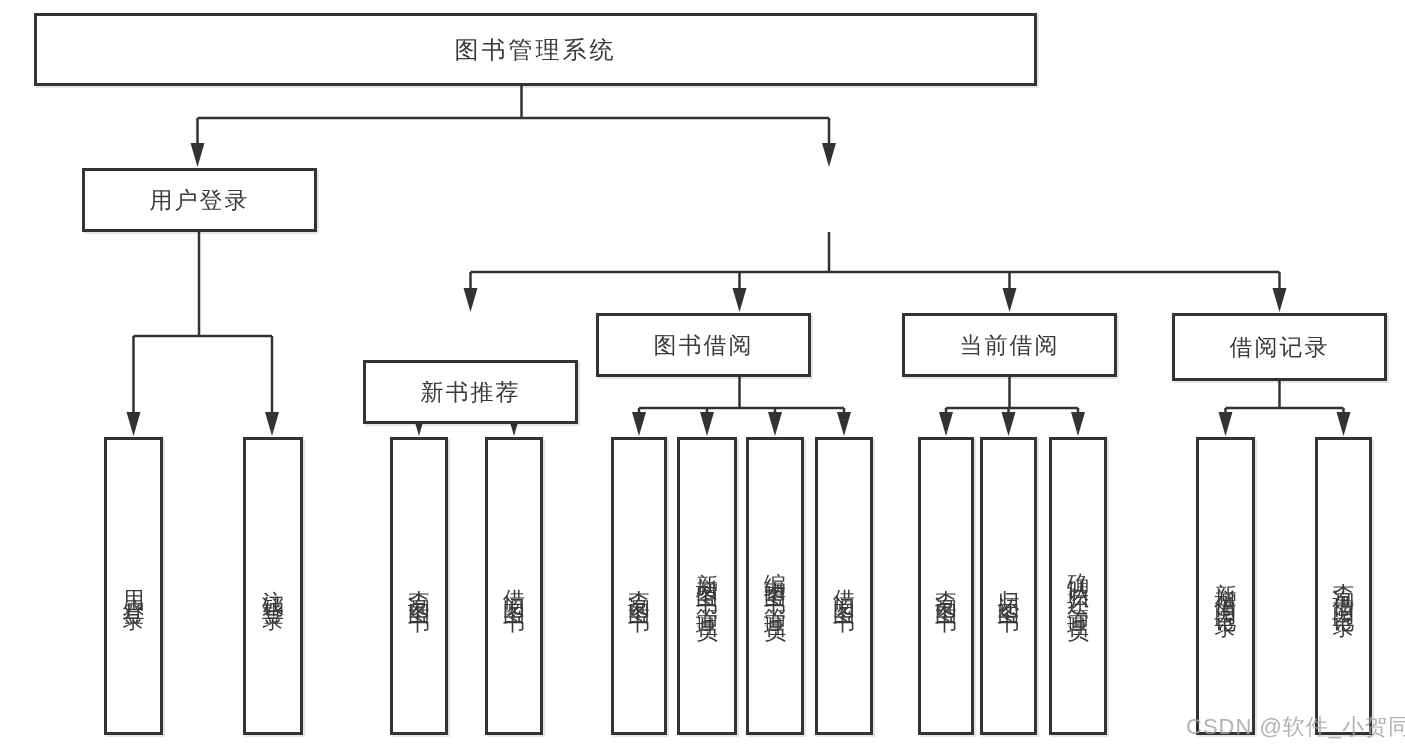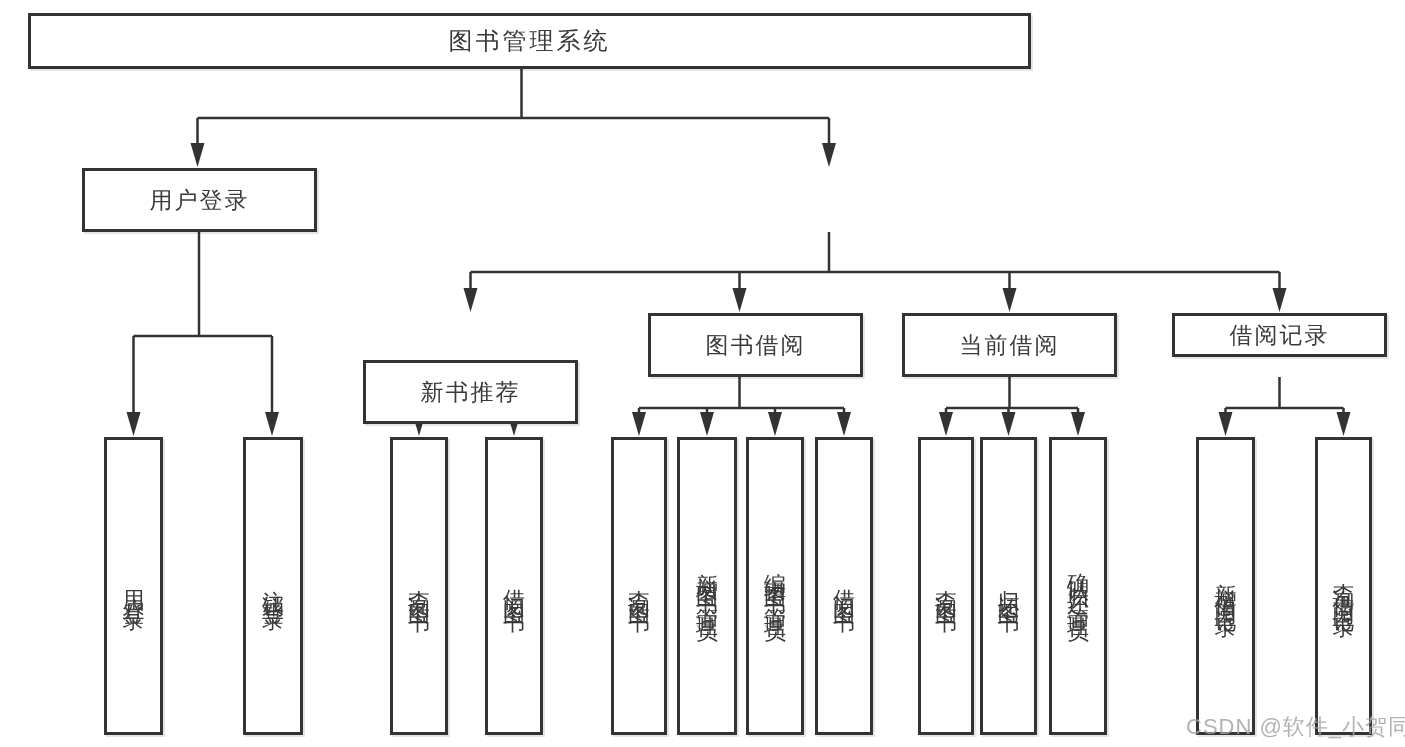--- a/index.html
+++ b/index.html
@@ -88,28 +88,28 @@
       <path d="M768 412 L782 412 L775 436 Z"></path>
       <path d="M837 412 L851 412 L844 436 Z"></path>
       <path d="M939 412 L953 412 L946 436 Z"></path>
       <path d="M1001.5 412 L1015.5 412 L1008.5 436 Z"></path>
       <path d="M1071 412 L1085 412 L1078 436 Z"></path>
       <path d="M1218.5 412 L1232.5 412 L1225.5 436 Z"></path>
       <path d="M1336.5 412 L1350.5 412 L1343.5 436 Z"></path>
     </g>
   </svg>
 
-  <div class="box root-box" style="left:28px; top:13px; width:1003px; height:56px;">图书管理系统</div>
+  <div class="box root-box" style="left:34px; top:13px; width:1003px; height:73px;">图书管理系统</div>
 
   <div class="box h-box" style="left:82px; top:168px; width:235px; height:64px;">用户登录</div>
 
   <div class="box h-box" style="left:363px; top:313px; width:215px; height:64px;margin-top:47px;">新书推荐</div>
-  <div class="box h-box" style="left:648px; top:313px; width:215px; height:64px;">图书借阅</div>
+  <div class="box h-box" style="left:596px; top:313px; width:215px; height:64px;">图书借阅</div>
   <div class="box h-box" style="left:902px; top:313px; width:215px; height:64px;font-family:Liberation Mono, monospace;">当前借阅</div>
-  <div class="box h-box" style="left:1172px; top:313px; width:215px; height:44px;">借阅记录</div>
+  <div class="box h-box" style="left:1172px; top:313px; width:215px; height:68px;">借阅记录</div>
 
   <div class="box v-box" style="left:104px; top:437px; width:59px; height:298px;">用户登录</div>
   <div class="box v-box" style="left:243px; top:437px; width:60px; height:298px;">注销登录</div>
 
   <div class="box v-box" style="left:390px; top:437px; width:58px; height:298px;">查询图书</div>
   <div class="box v-box" style="left:485px; top:437px; width:58px; height:298px;">借阅图书</div>
 
   <div class="box v-box" style="left:611px; top:437px; width:56px; height:298px;">查询图书</div>
   <div class="box v-box" style="left:677px; top:437px; width:60px; height:298px;">新增图书（管理员）</div>
   <div class="box v-box" style="left:746px; top:437px; width:58px; height:298px;">编辑图书（管理员）</div>

